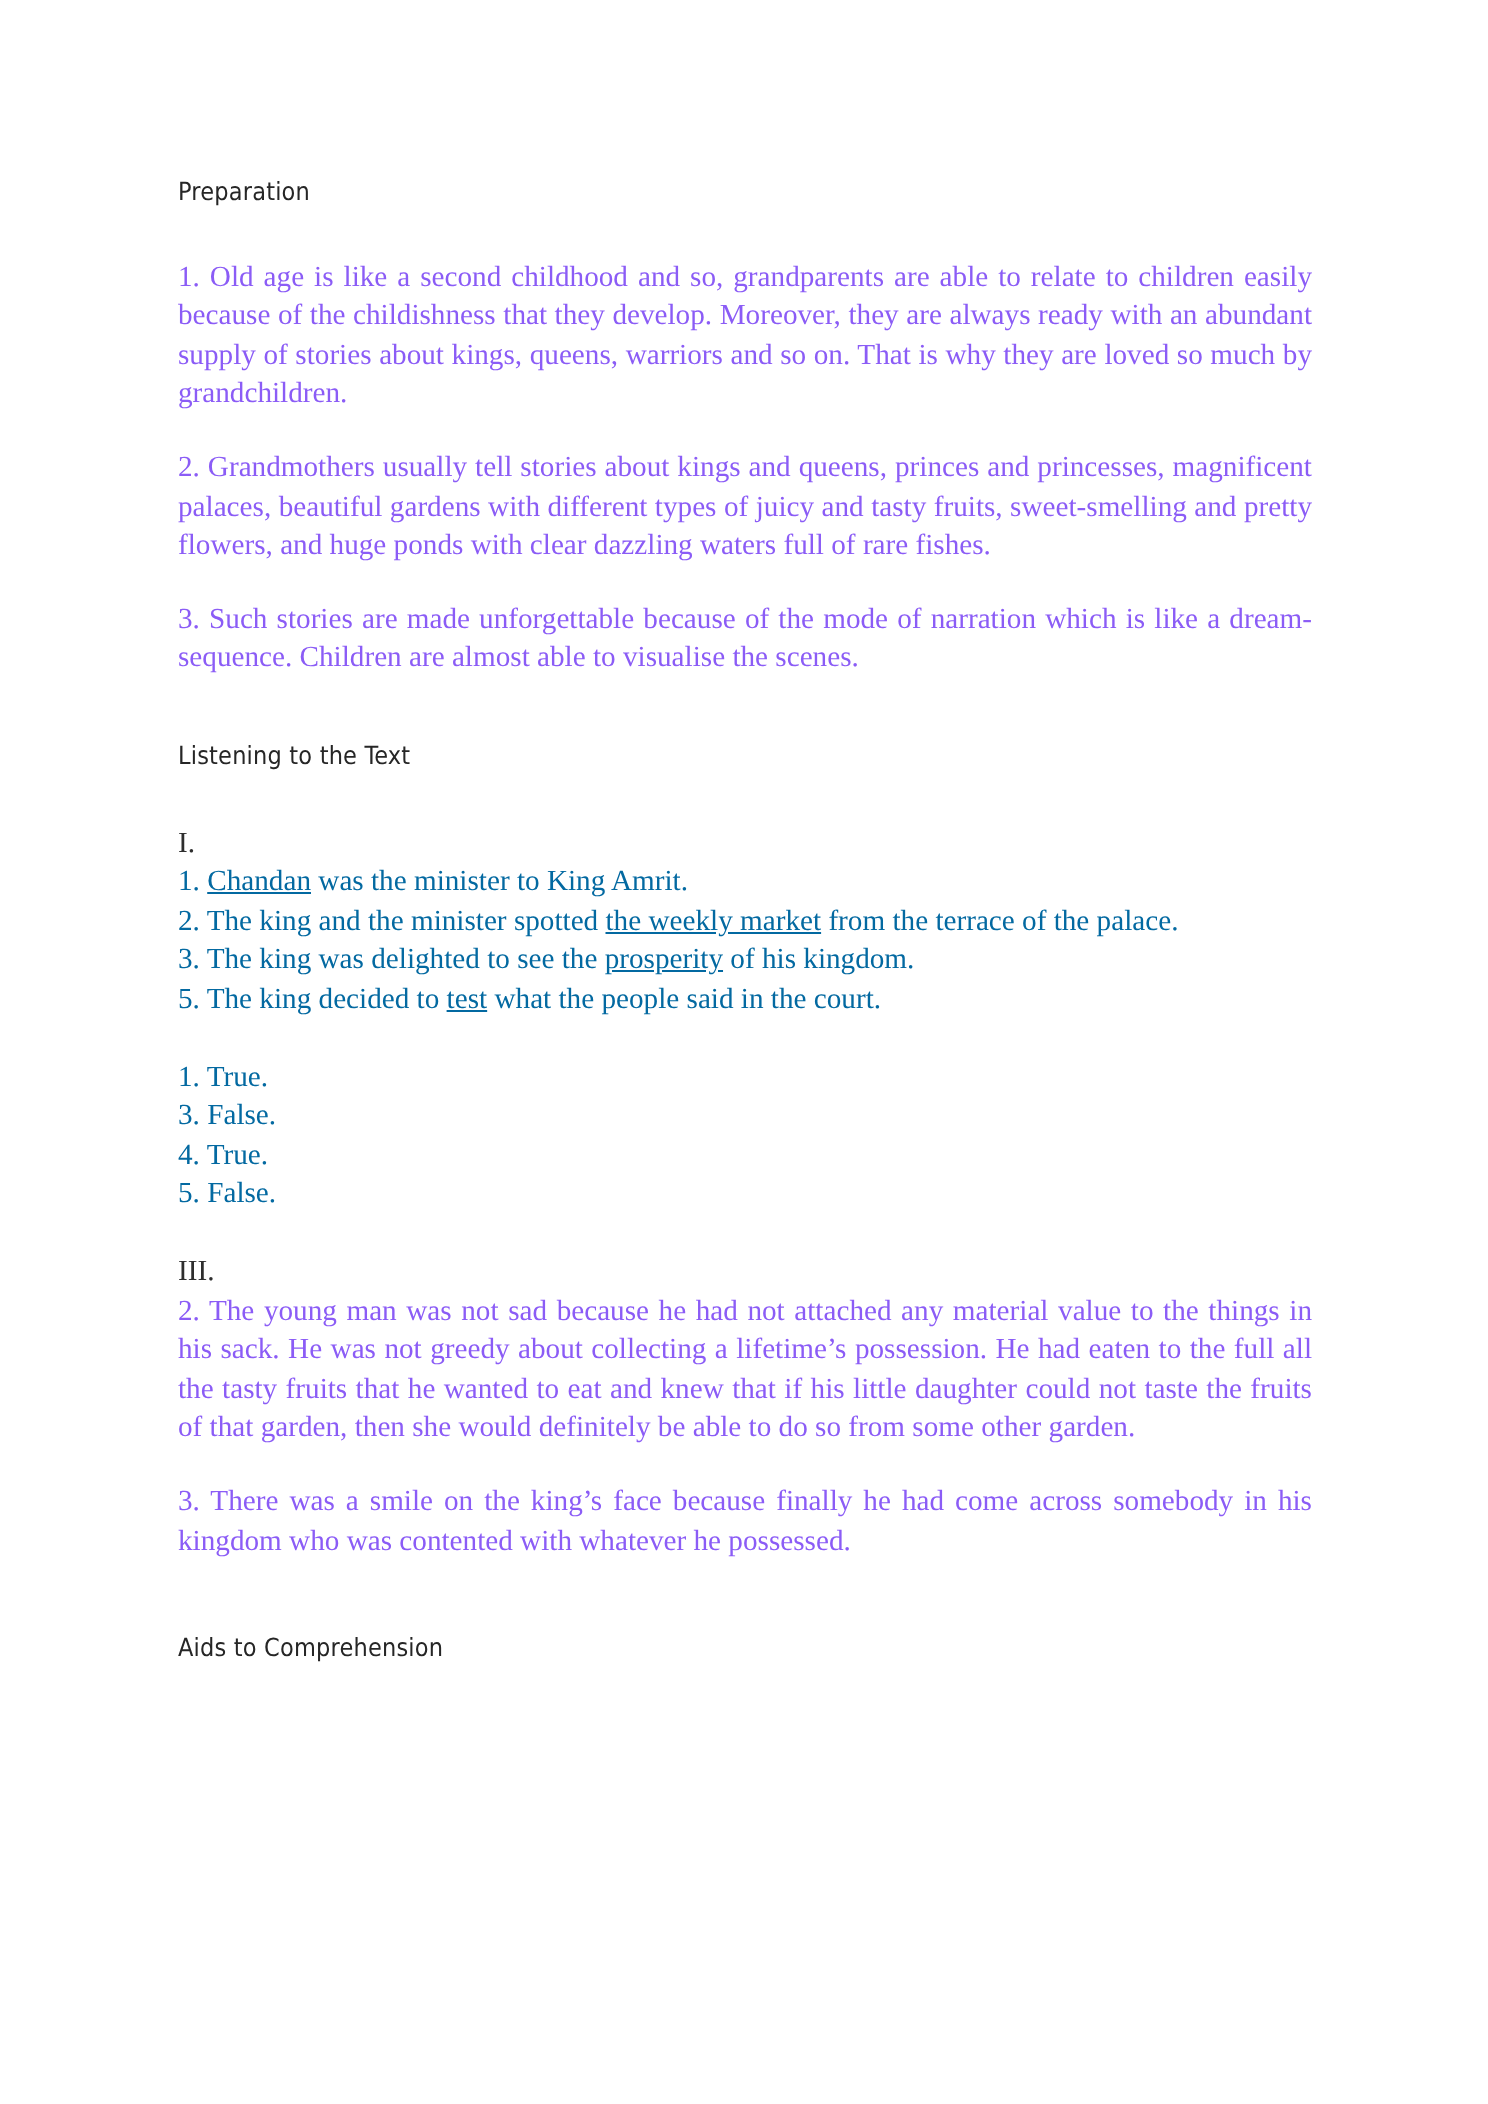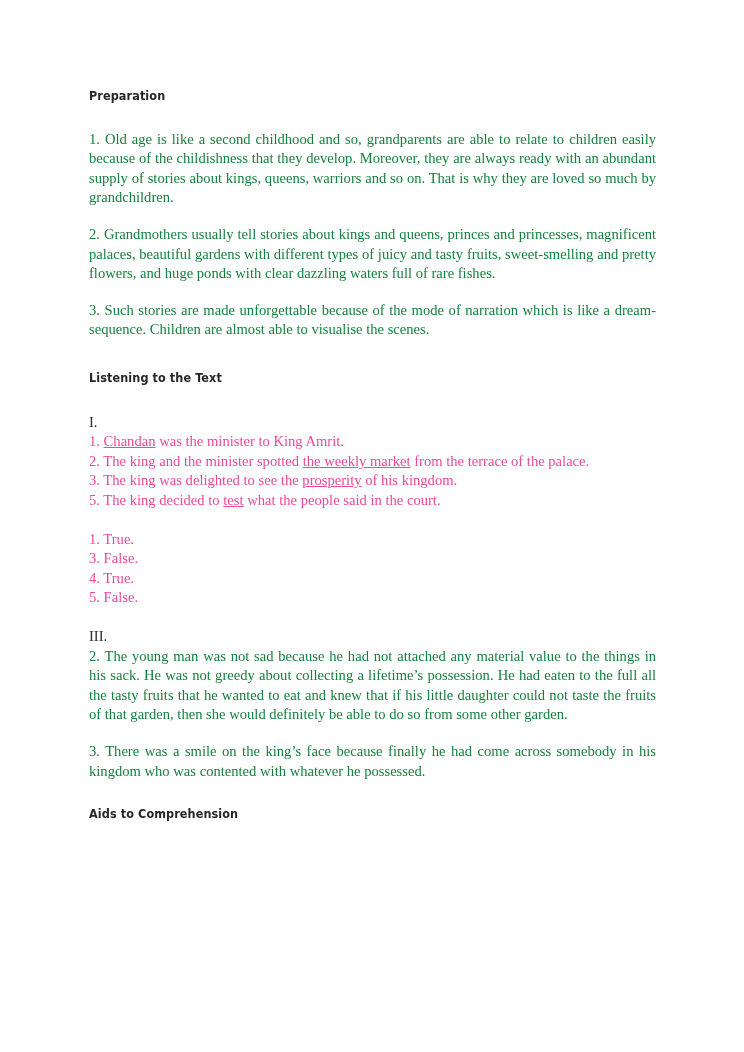--- a/index.html
+++ b/index.html
@@ -30,50 +30,50 @@
     position: absolute;
     left: 89px;
     top: 88px;
     width: 567px;
   }
 
   
   .heading {
     font-family: "DejaVu Sans Condensed", "Liberation Sans", sans-serif;
     font-size: 12.5px;
-    font-weight: 700;
+    font-weight: 400;
     color: #262626;
     letter-spacing: 0.1px;
     line-height: 1.25;
     margin: 0;
   }
   .heading-prep      { margin-bottom: 26px; }
   .heading-listening { margin-top: 30px; margin-bottom: 27px; }
-  .heading-aids      { margin-top: 25px; }
+  .heading-aids      { margin-top: 35px; }
 
   
   .para {
     font-size: 14.6px;
     line-height: 19.6px;
     text-align: justify;
     text-justify: inter-word;
     margin: 0 0 17px 0;
-    color: #15803d;
+    color: #8b5cf6;
   }
   .para:last-child { margin-bottom: 0; }
 
   
   .ans-block {
     margin: 0 0 19px 0;
   }
   .ans-line {
     font-size: 14.6px;
     line-height: 19.6px;
     text-align: left;
-    color: #ec4899;
+    color: #0369a1;
     white-space: normal;
   }
   .roman {
     font-size: 14.6px;
     line-height: 19.6px;
     color: #2e2e2e;
   }
 
   u.mark {
     text-decoration: underline;

